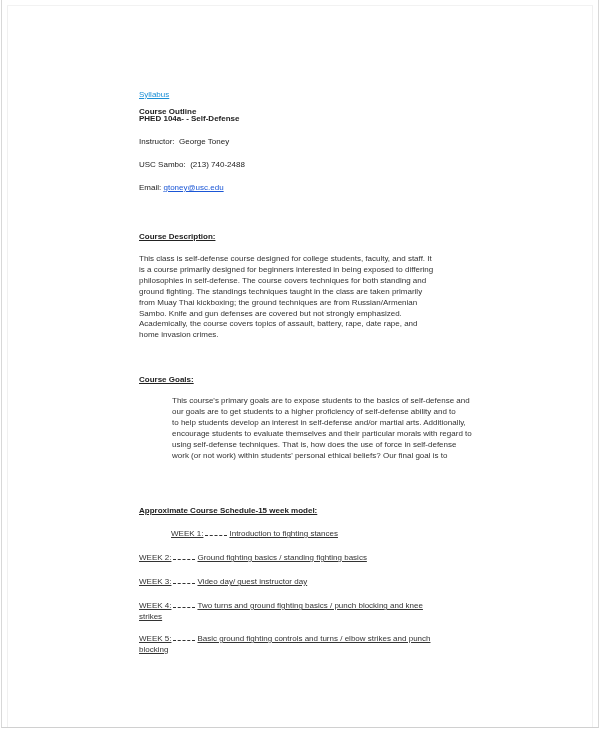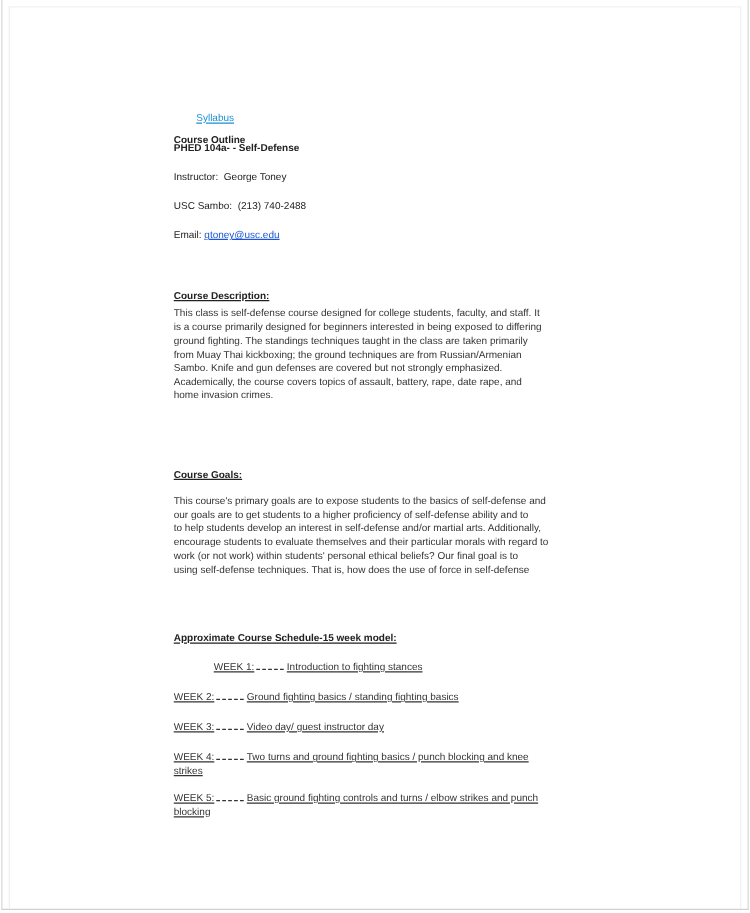--- a/index.html
+++ b/index.html
@@ -12,21 +12,21 @@
     border-left: 1px solid #d8d8d8; border-right: 1px solid #d8d8d8; border-bottom: 1px solid #d0d0d0;
     background: #fff;
   }
   .inner-line-l { position: absolute; left: 5px; top: 5px; bottom: 0; width: 1px; background: #f0f0f0; }
   .inner-line-r { position: absolute; right: 5px; top: 5px; bottom: 0; width: 1px; background: #f0f0f0; }
   .inner-line-t { position: absolute; left: 5px; right: 5px; top: 5px; height: 1px; background: #f2f2f2; }
   .content { position: absolute; left: 139px; top: 0; width: 350px; font-size: 8px; line-height: 11px; }
   .abs { position: absolute; left: 0; white-space: nowrap; }
   .bold { font-weight: bold; }
   .link { color: #1a56d6; text-decoration: underline; }
-  .link-syl { color: #1a8fd6; text-decoration: underline; margin-left: 18px; }
+  .link-syl { color: #1a8fd6; text-decoration: underline; }
   .heading { font-weight: bold; text-decoration: underline; }
   .para { position: absolute; left: 0; width: 348px; white-space: normal; font-size: 8px; line-height: 10.9px; color: #333; }
   .para span { display: block; white-space: nowrap; }
   .week { position: absolute; left: 0; width: 350px; font-size: 8px; line-height: 10.5px; color: #333; }
   .week .wline { white-space: nowrap; text-decoration: underline; }
   .week .gap { display: inline-block; width: 22px; border-bottom: 1px dashed #333; height: 7px; vertical-align: baseline; margin: 0 2px 0 2px; }
 </style>
 </head>
 <body>
 
@@ -44,38 +44,39 @@
     <span>Instructor:</span>&nbsp;&nbsp;<span>George Toney</span>
   </div>
   <div class="abs" style="top:159px;">
     <span>USC Sambo:</span>&nbsp;&nbsp;<span>(213) 740-2488</span>
   </div>
   <div class="abs" style="top:182px;">
     <span>Email:</span>&nbsp;<span class="link">gtoney@usc.edu</span>
   </div>
 
   <div class="abs heading" style="top:231px;">Course Description:</div>
-  <div class="para" style="top:246px;">
+  <div class="para" style="top:254px;">
     <span>This class is self-defense course designed for college students, faculty, and staff.  It</span>
     <span>is a course primarily designed for beginners interested in being exposed to differing</span>
+    <span>philosophies in self-defense.  The course covers techniques for both standing and</span>
     <span>ground fighting.  The standings techniques taught in the class are taken primarily</span>
     <span>from Muay Thai kickboxing; the ground techniques are from Russian/Armenian</span>
     <span>Sambo.  Knife and gun defenses are covered but not strongly emphasized.</span>
     <span>Academically, the course covers topics of assault, battery, rape, date rape, and</span>
     <span>home invasion crimes.</span>
   </div>
 
   <div class="abs heading" style="top:374px;">Course Goals:</div>
-  <div class="para" style="top:396px;">
+  <div class="para" style="top:396px;margin-left:33px;">
     <span>This course's primary goals are to expose students to the basics of self-defense and</span>
     <span>our goals are to get students to a higher proficiency of self-defense ability and to</span>
     <span>to help students develop an interest in self-defense and/or martial arts.  Additionally,</span>
     <span>encourage students to evaluate themselves and their particular morals with regard to</span>
+    <span>using self-defense techniques.  That is, how does the use of force in self-defense</span>
     <span>work (or not work) within students' personal ethical beliefs?  Our final goal is to</span>
-    <span>using self-defense techniques.  That is, how does the use of force in self-defense</span>
   </div>
 
   <div class="abs heading" style="top:505px;">Approximate Course Schedule-15 week model:</div>
 
   <div class="week" style="top:528px;margin-left:32px;">
     <div class="wline"><span>WEEK 1:</span><span class="gap"></span><span>Introduction to fighting stances</span></div>
   </div>
   <div class="week" style="top:552px;">
     <div class="wline"><span>WEEK 2:</span><span class="gap"></span><span>Ground fighting basics / standing fighting basics</span></div>
   </div>

